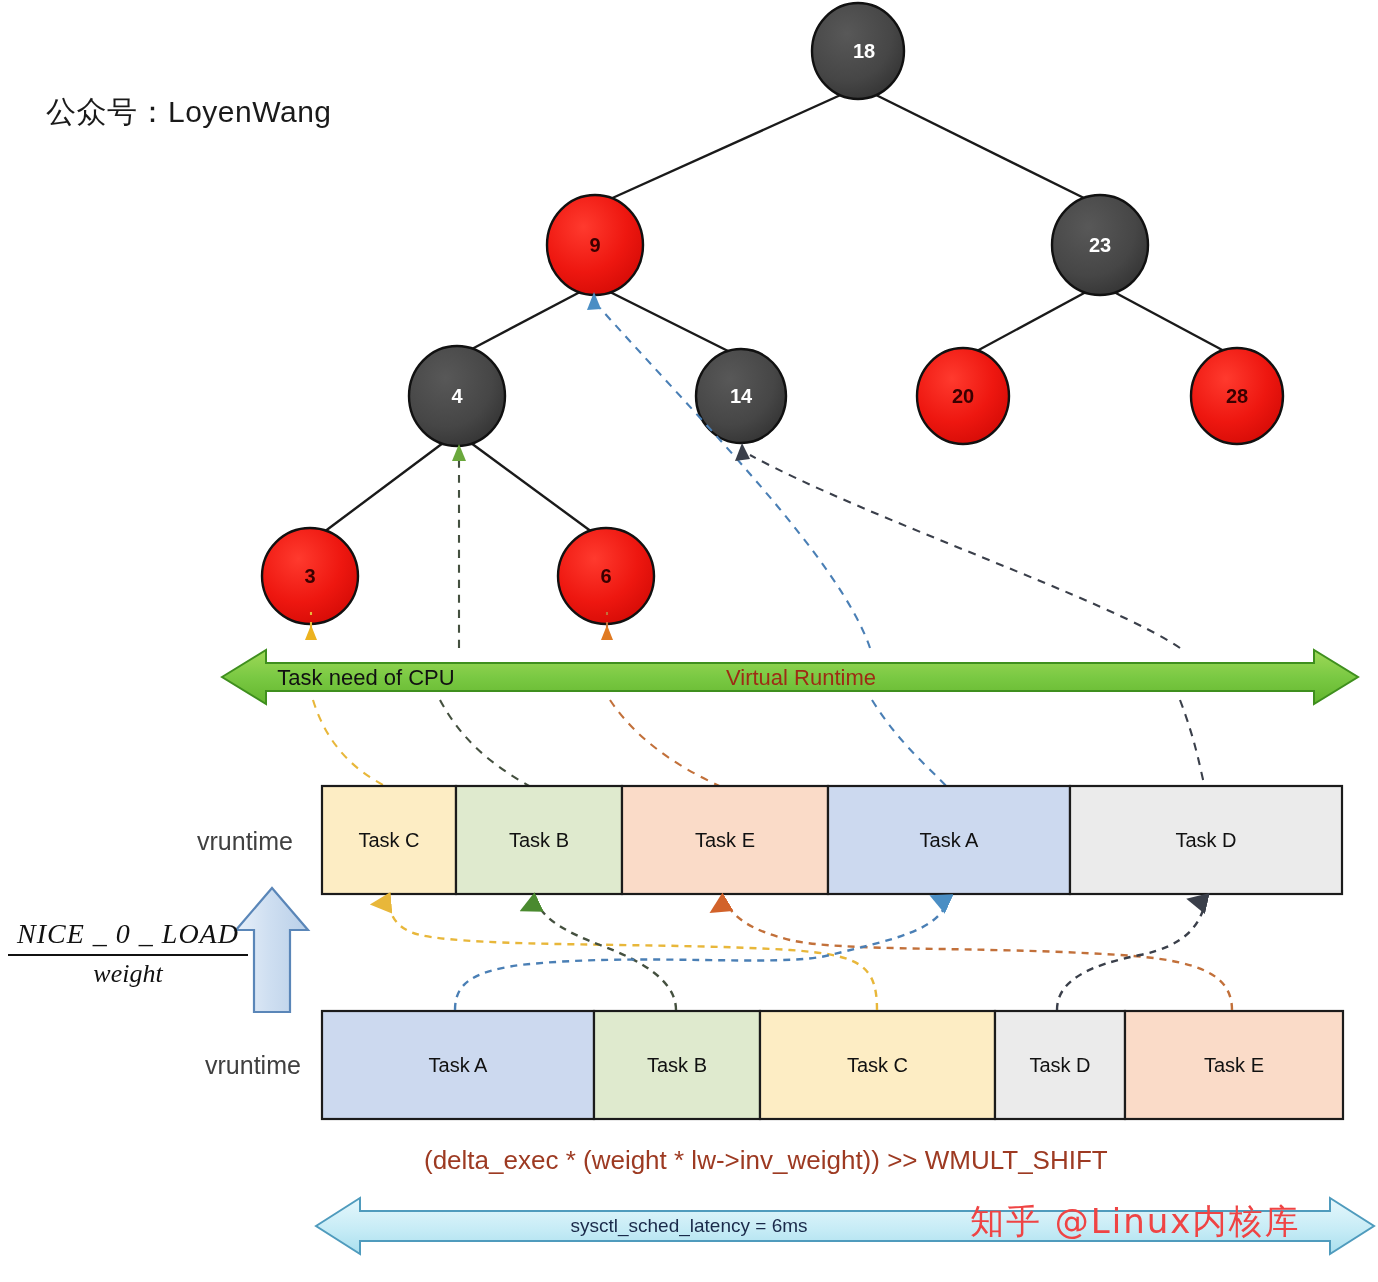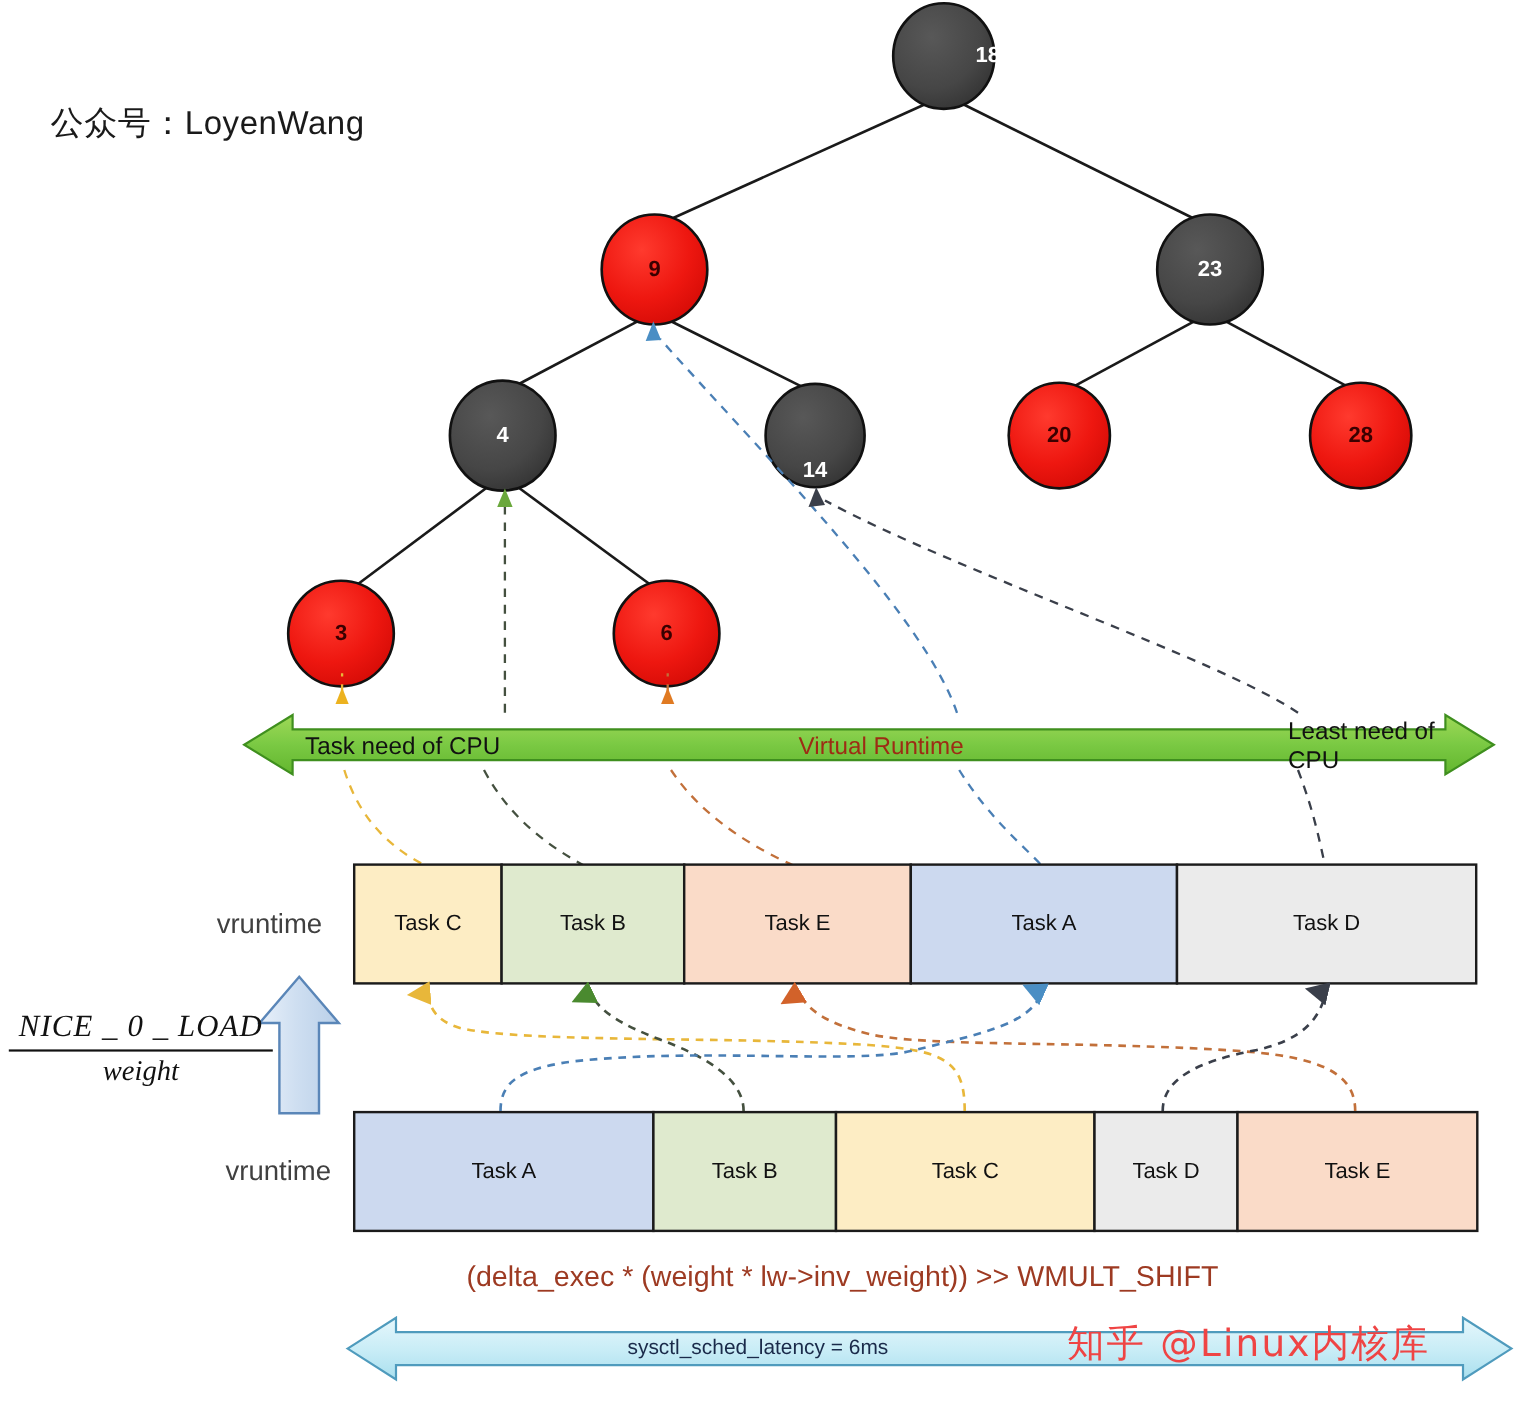--- a/index.html
+++ b/index.html
@@ -211,34 +211,33 @@
     <g>
       <path d="M316,1226 L360,1198 L360,1211 L1330,1211 L1330,1198 L1374,1226
                L1330,1254 L1330,1241 L360,1241 L360,1254 Z" fill="url(#blueGrad)" stroke="#4f9bbd" stroke-width="2"></path>
     </g>
   </svg>
 
   <div class="txt" id="wechat-label">公众号：LoyenWang</div>
 
 
   <div id="node-labels">
-      <div class="node-num dark" style="left: 898px; top: 51px; text-align: center;">18</div>
+      <div class="node-num dark" style="left: 864px; top: 51px; text-align: center;">18</div>
       <div class="node-num red" style="left: 595px; top: 245px;">9</div>
       <div class="node-num dark" style="left: 1100px; top: 245px;">23</div>
       <div class="node-num dark" style="left: 457px; top: 396px;">4</div>
-      <div class="node-num dark" style="left: 741px; top: 396px; margin-top: 32px;">14</div>
+      <div class="node-num dark" style="left: 741px; top: 396px;">14</div>
       <div class="node-num red" style="left: 963px; top: 396px;">20</div>
       <div class="node-num red" style="left: 1237px; top: 396px;">28</div>
       <div class="node-num red" style="left: 310px; top: 576px;">3</div>
       <div class="node-num red" style="left: 606px; top: 576px;">6</div>
     </div>
 
   <div class="bar-label" style="left:366px;top:678px;">Task need of CPU</div>
   <div class="bar-label accent" style="left:801px;top:678px;">Virtual Runtime</div>
-  <div class="bar-label" style="left:1240px;top:678px;">Least need of CPU</div>
 
   <div class="row-label" style="left:197px;top:841px;">vruntime</div>
   <div class="row-label" style="left:205px;top:1065px;">vruntime</div>
 
   <div id="vruntime-text">
       <div class="task-label" style="left: 389px; top: 840px;">Task C</div>
       <div class="task-label" style="left: 539px; top: 840px;">Task B</div>
       <div class="task-label" style="left: 725px; top: 840px;">Task E</div>
       <div class="task-label" style="left: 949px; top: 840px;">Task A</div>
       <div class="task-label" style="left: 1206px; top: 840px;">Task D</div>

